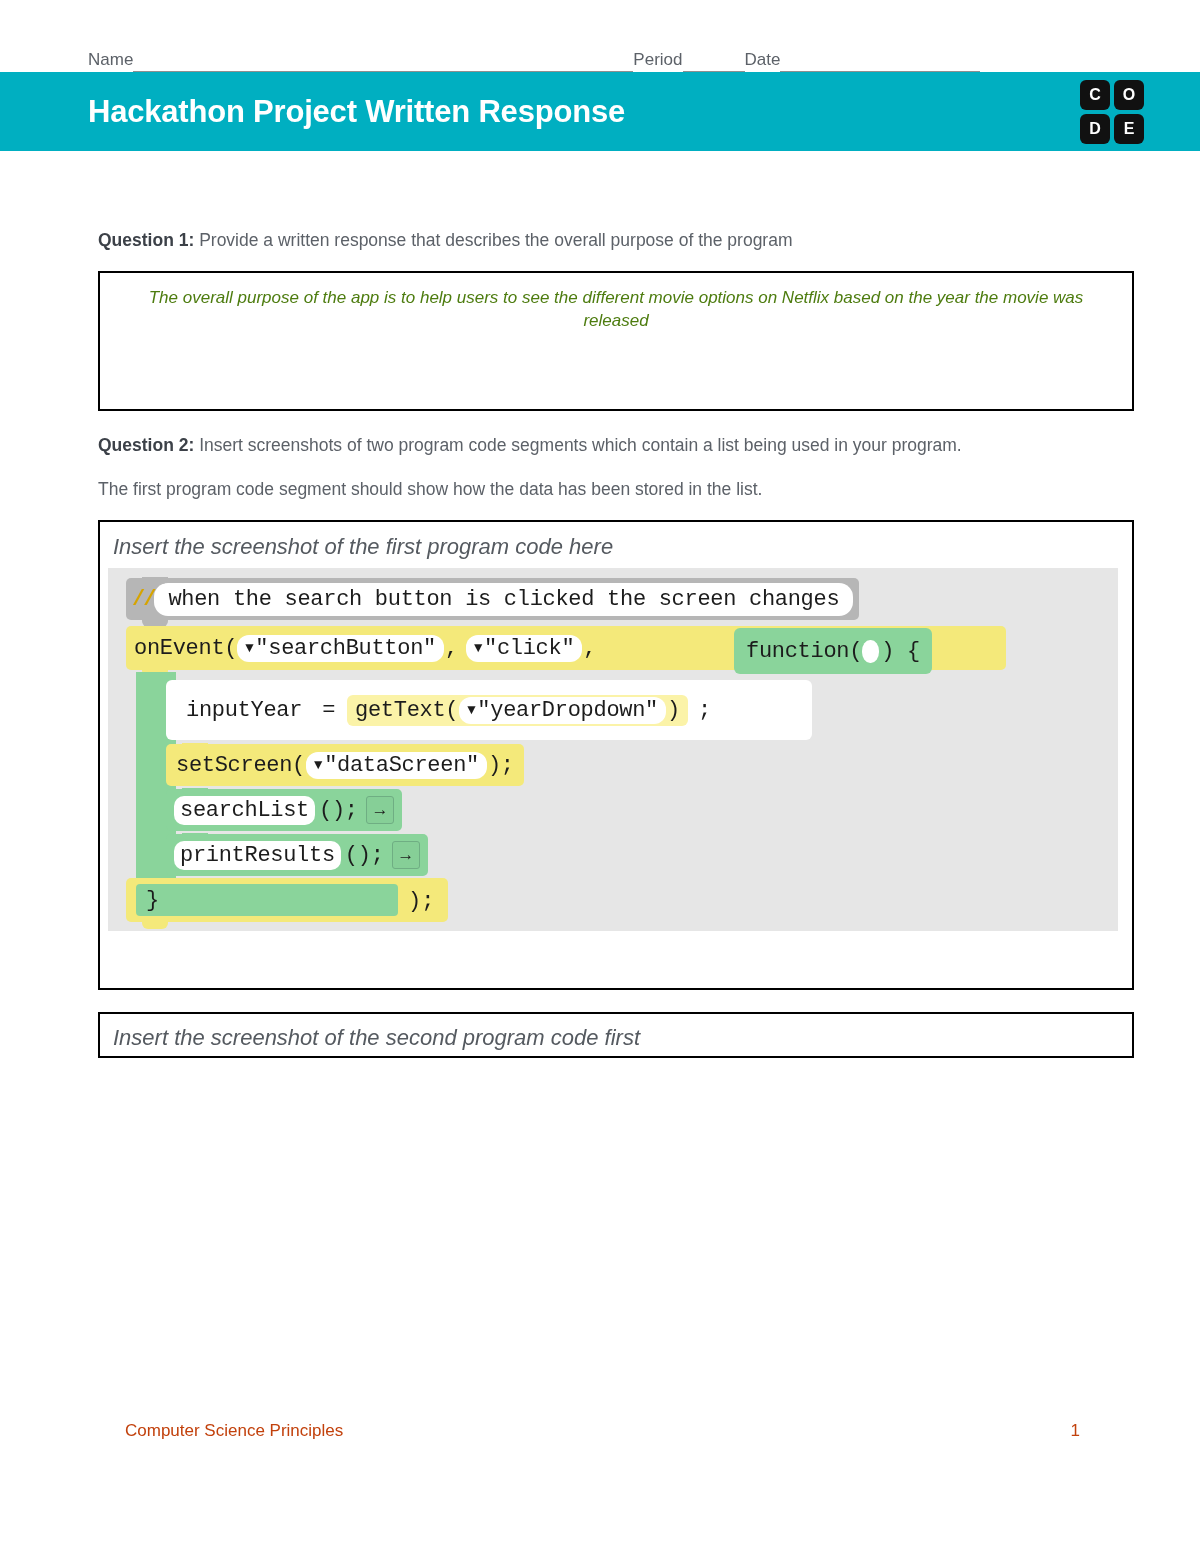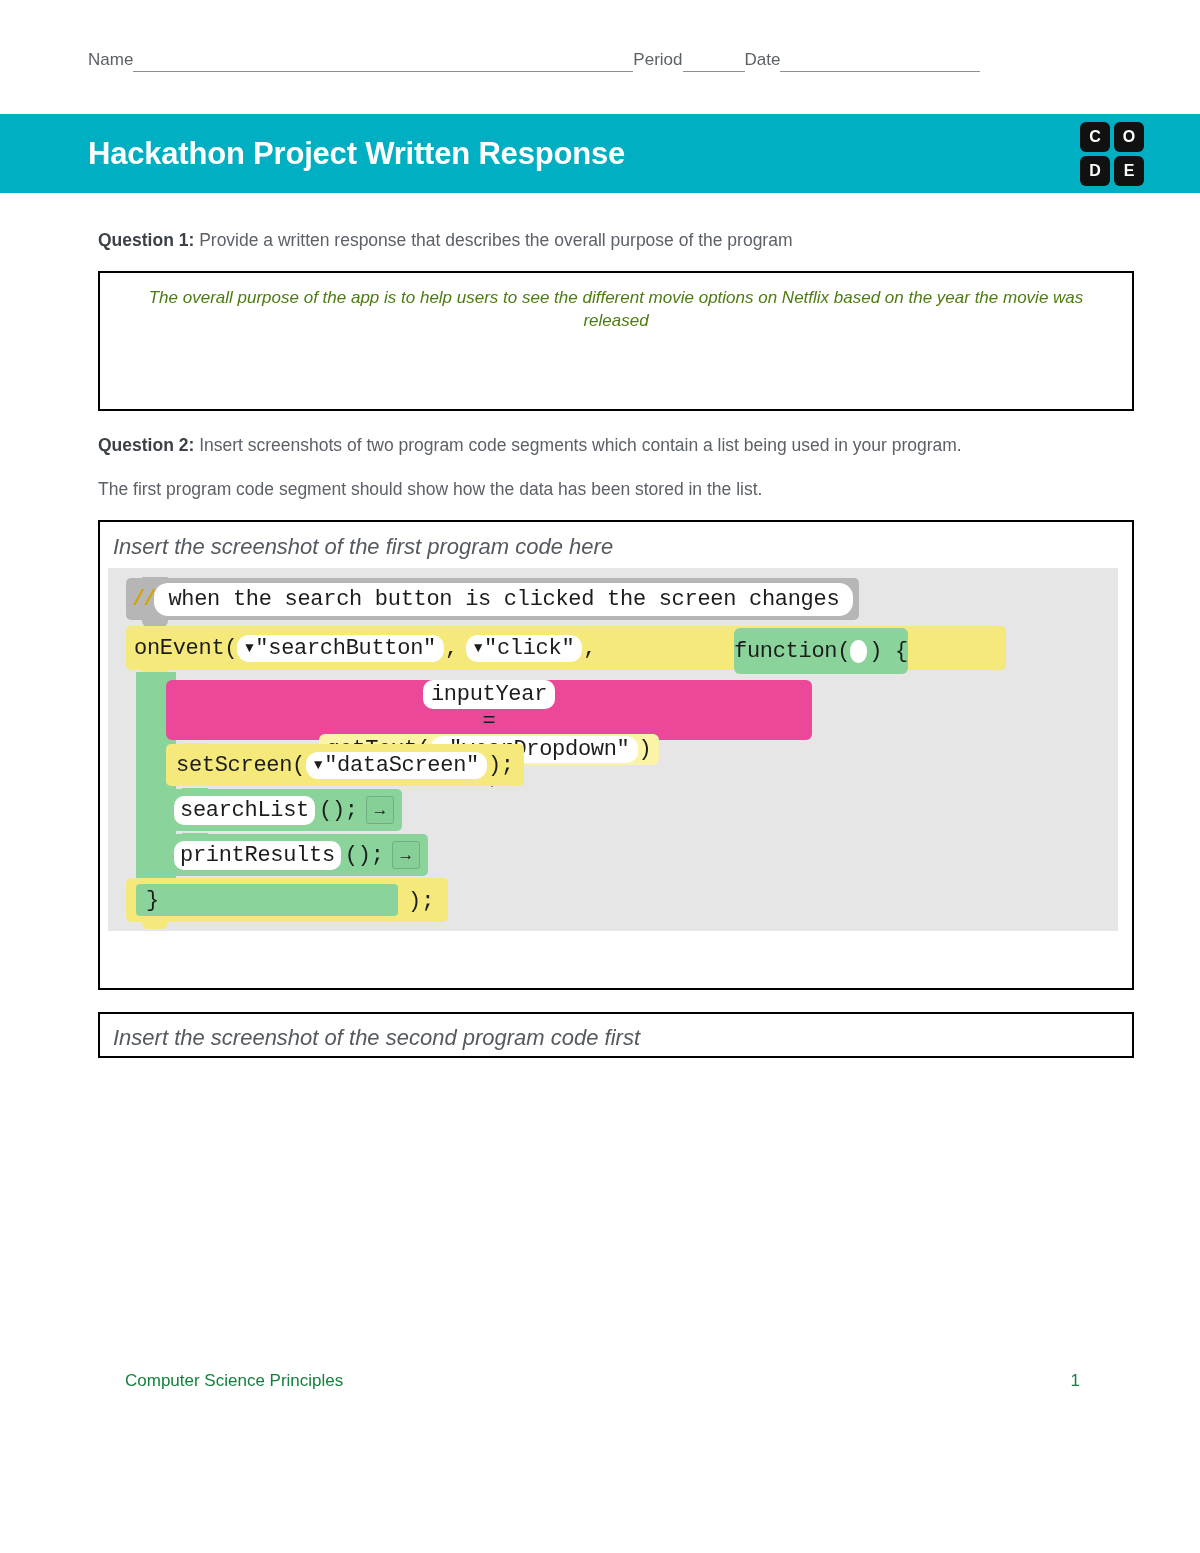--- a/index.html
+++ b/index.html
@@ -40,21 +40,20 @@
   .rule.r-period { width: 62px; }
   .rule.r-date   { width: 200px; }
 
   
   .banner {
     position: absolute;
     left: 0; top: 72px;
     width: 1200px;
     height: 79px;
     background: #00AFC1;
-    margin-top: 42px;
   }
   .banner-title {
     position: absolute;
     left: 88px;
     top: 50%;
     transform: translateY(-50%);
     color: #ffffff;
     font-size: 31px;
     font-weight: bold;
     letter-spacing: -0.2px;
@@ -161,21 +160,21 @@
   .blk .notch-bot {
     position: absolute;
     bottom: -7px; left: 16px;
     width: 26px; height: 7px;
     border-radius: 0 0 6px 6px;
   }
 
   .c-gray   { background: #b6b6b6; }
   .c-yellow { background: #f4e97a; }
   .c-green  { background: #8ad49b; }
-  .c-purple { background: #ec4899; flex-direction: column; }
+  .c-purple { background: #ffffff; }
 
   .field {
     background: #ffffff;
     border-radius: 12px;
     padding: 1px 8px;
     display: inline-flex;
     align-items: center;
     color: #1c1c1c;
   }
   .field.yellowfield {
@@ -210,25 +209,25 @@
     height: 46px;
     padding: 11px 0 0 13px;
     background: #ffffff;
   }
 
   
   .footer {
     position: absolute;
     left: 125px;
     right: 120px;
-    top: 1371px;
+    top: 1421px;
     display: flex;
     justify-content: space-between;
     font-size: 17px;
-    color: #15803d;
+    color: #c2410c;
   }
 </style>
 </head>
 <body>
 
 <div class="name-row">
   <span class="lbl">Name</span>
   <span class="rule r-name"></span>
   <span class="lbl">Period</span>
   <span class="rule r-period"></span>
@@ -282,21 +281,21 @@
             <span>"searchButton"</span>
         </span>
         <span style="margin:0 8px 0 1px;">,</span>
         <span class="field">
           <span class="caret">▼</span>
             <span>"click"</span>
         </span>
         <span style="margin:0 0 0 1px;">,</span>
       </div>
 
-      <div class="blk c-green" style="left:626px; top:60px; height:46px; padding:0 0; border-radius:6px;">
+      <div class="blk c-green" style="left:626px; top:60px; height:46px; padding:0 12px; border-radius:6px;">
         <span>function(</span>
         <span class="white-oval"></span>
         <span style="margin-left:2px;">) {</span>
       </div>
 
       <div style="position:absolute; left:28px; top:104px; width:40px; height:234px; background:#8ad49b; border-radius:0 0 6px 6px;"></div>
 
       <div class="blk c-purple" style="left:58px; top:112px; height:60px; padding:0 12px; width:646px; border-radius:6px;">
         <span class="field" style="border-radius:10px; padding:2px 8px;">inputYear</span>
         <span style="margin:0 12px;">=</span>

